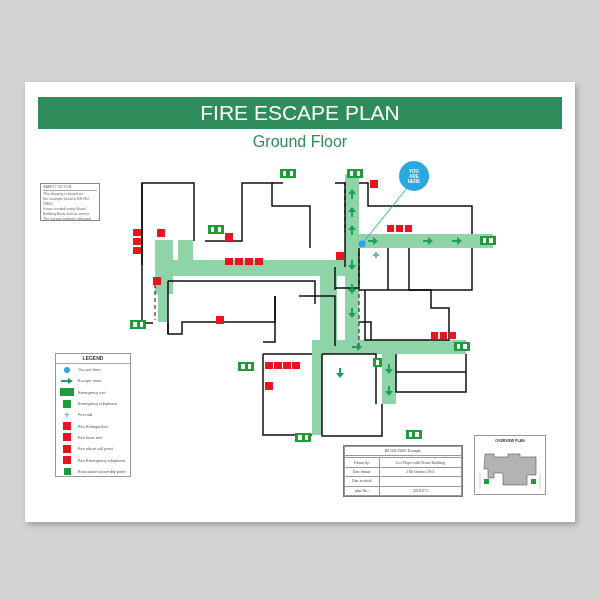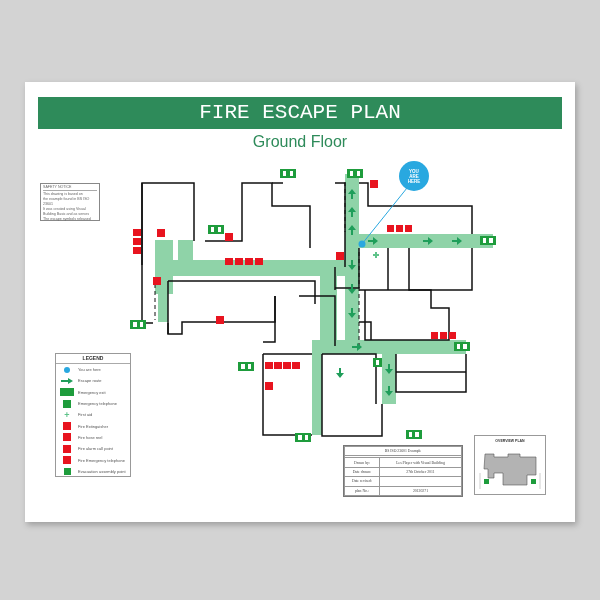--- a/index.html
+++ b/index.html
@@ -1,18 +1,18 @@
 <!DOCTYPE html>
 <html><head>
 <meta charset="utf-8">
 <style>
   html, body { margin:0; padding:0; }
   body { width:600px; height:600px; background:#d3d3d3; position:relative; overflow:hidden; font-family:"Liberation Sans", sans-serif; }
   .card { position:absolute; left:25px; top:82px; width:550px; height:440px; background:#fff; box-shadow:2px 3px 6px rgba(0,0,0,0.25); }
-  .title-bar { position:absolute; left:13px; top:15px; width:524px; height:32px; background:#2e8b5a; color:#fff; font-size:21px; text-align:center; line-height:32px;font-family:Liberation Mono, monospace; }
+  .title-bar { position:absolute; left:13px; top:15px; width:524px; height:32px; background:#2e8b5a; color:#fff; font-size:21px; text-align:center; line-height:32px; }
   .subtitle { position:absolute; left:0; top:51px; width:550px; text-align:center; font-size:16px; color:#2e8b5a; }
   .plan { position:absolute; left:0; top:0; }
   .notice { position:absolute; left:15px; top:101px; width:60px; height:38px; border:1px solid #888; font-size:3.6px; color:#666; line-height:5px; padding:1px 2px; box-sizing:border-box; }
   .notice .hd { border-bottom:1px solid #aaa; margin-bottom:1px; }
   .legend { position:absolute; left:30px; top:271px; width:76px; height:124px; border:1px solid #999; box-sizing:border-box; font-size:4px; color:#555; }
   .legend .hd { text-align:center; font-size:5px; font-weight:bold; height:9px; line-height:9px; border-bottom:1px solid #aaa; color:#333; }
   .legend .row { display:flex; align-items:center; height:11.3px; }
   .legend .ic { width:22px; display:flex; justify-content:center; align-items:center; }
   .legend .lbl { flex:1; }
   .titleblock { position:absolute; left:318px; top:363px; width:118px; height:50px; border:1px solid #777; font-family:"Liberation Serif", serif; font-size:3.8px; color:#444; }

